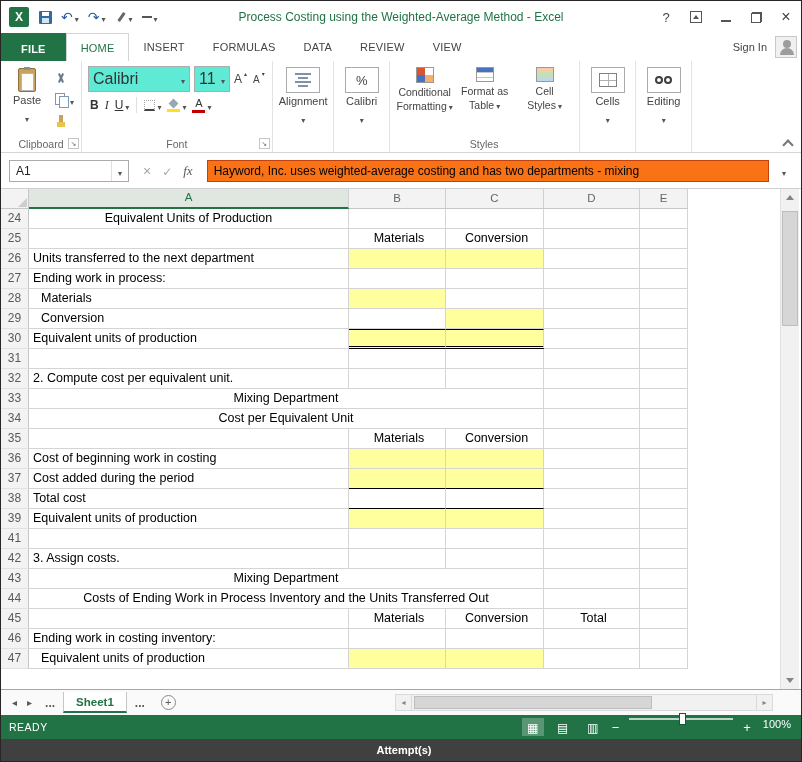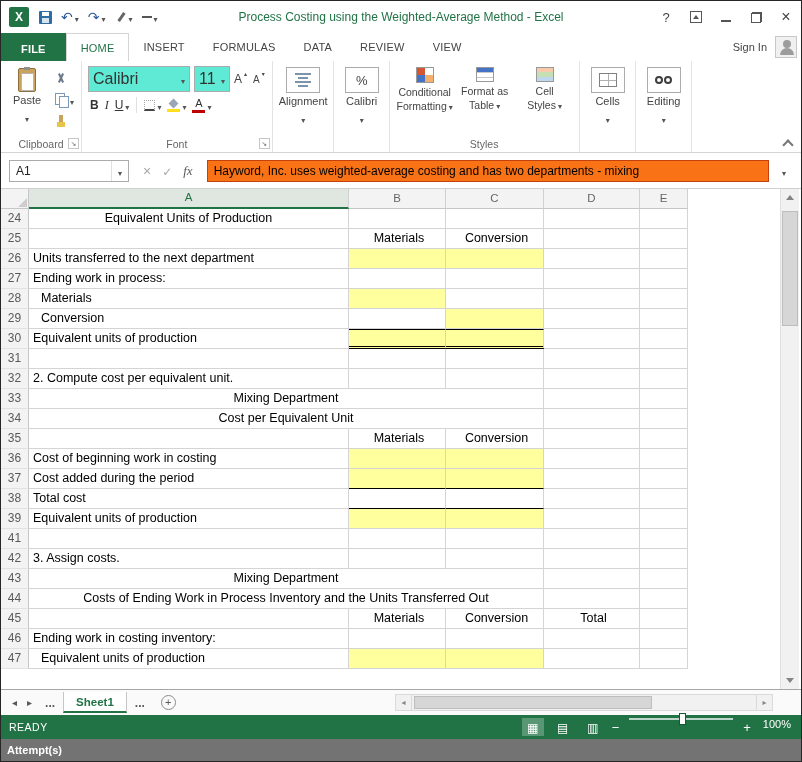--- a/index.html
+++ b/index.html
@@ -185,21 +185,21 @@
   .vg.normal::before{content:"▦";}
   .vg.layout::before{content:"▤";}
   .vg.break::before{content:"▥";}
   .zoom-out::before{content:"−";font-size:13px;color:#fff;}
   .zoom-in::before{content:"+";font-size:13px;color:#fff;}
   .zoom-track{width:104px;height:2px;background:rgba(255,255,255,.7);position:relative;margin:0 2px;}
   .zoom-thumb{position:absolute;left:50px;top:-5px;width:7px;height:12px;background:#fff;border:1px solid #0E5C36;}
   .zoom-label{font-size:11px;margin-left:4px;}
 
   
-  .footer{position:absolute;top:738px;left:0;width:800px;height:22px;background:#737373;display:flex;align-items:center;}
+  .footer{position:absolute;top:738px;left:0;width:800px;height:22px;background:#404040;display:flex;align-items:center;justify-content:center;}
   .footer-label{color:#fff;font-size:11px;font-weight:bold;margin-left:6px;}
 </style>
 </head>
 <body>
 
 <div class="window">
 
   <div class="titlebar">
     <span class="excel-logo"></span>
     <span class="qat-btn">

